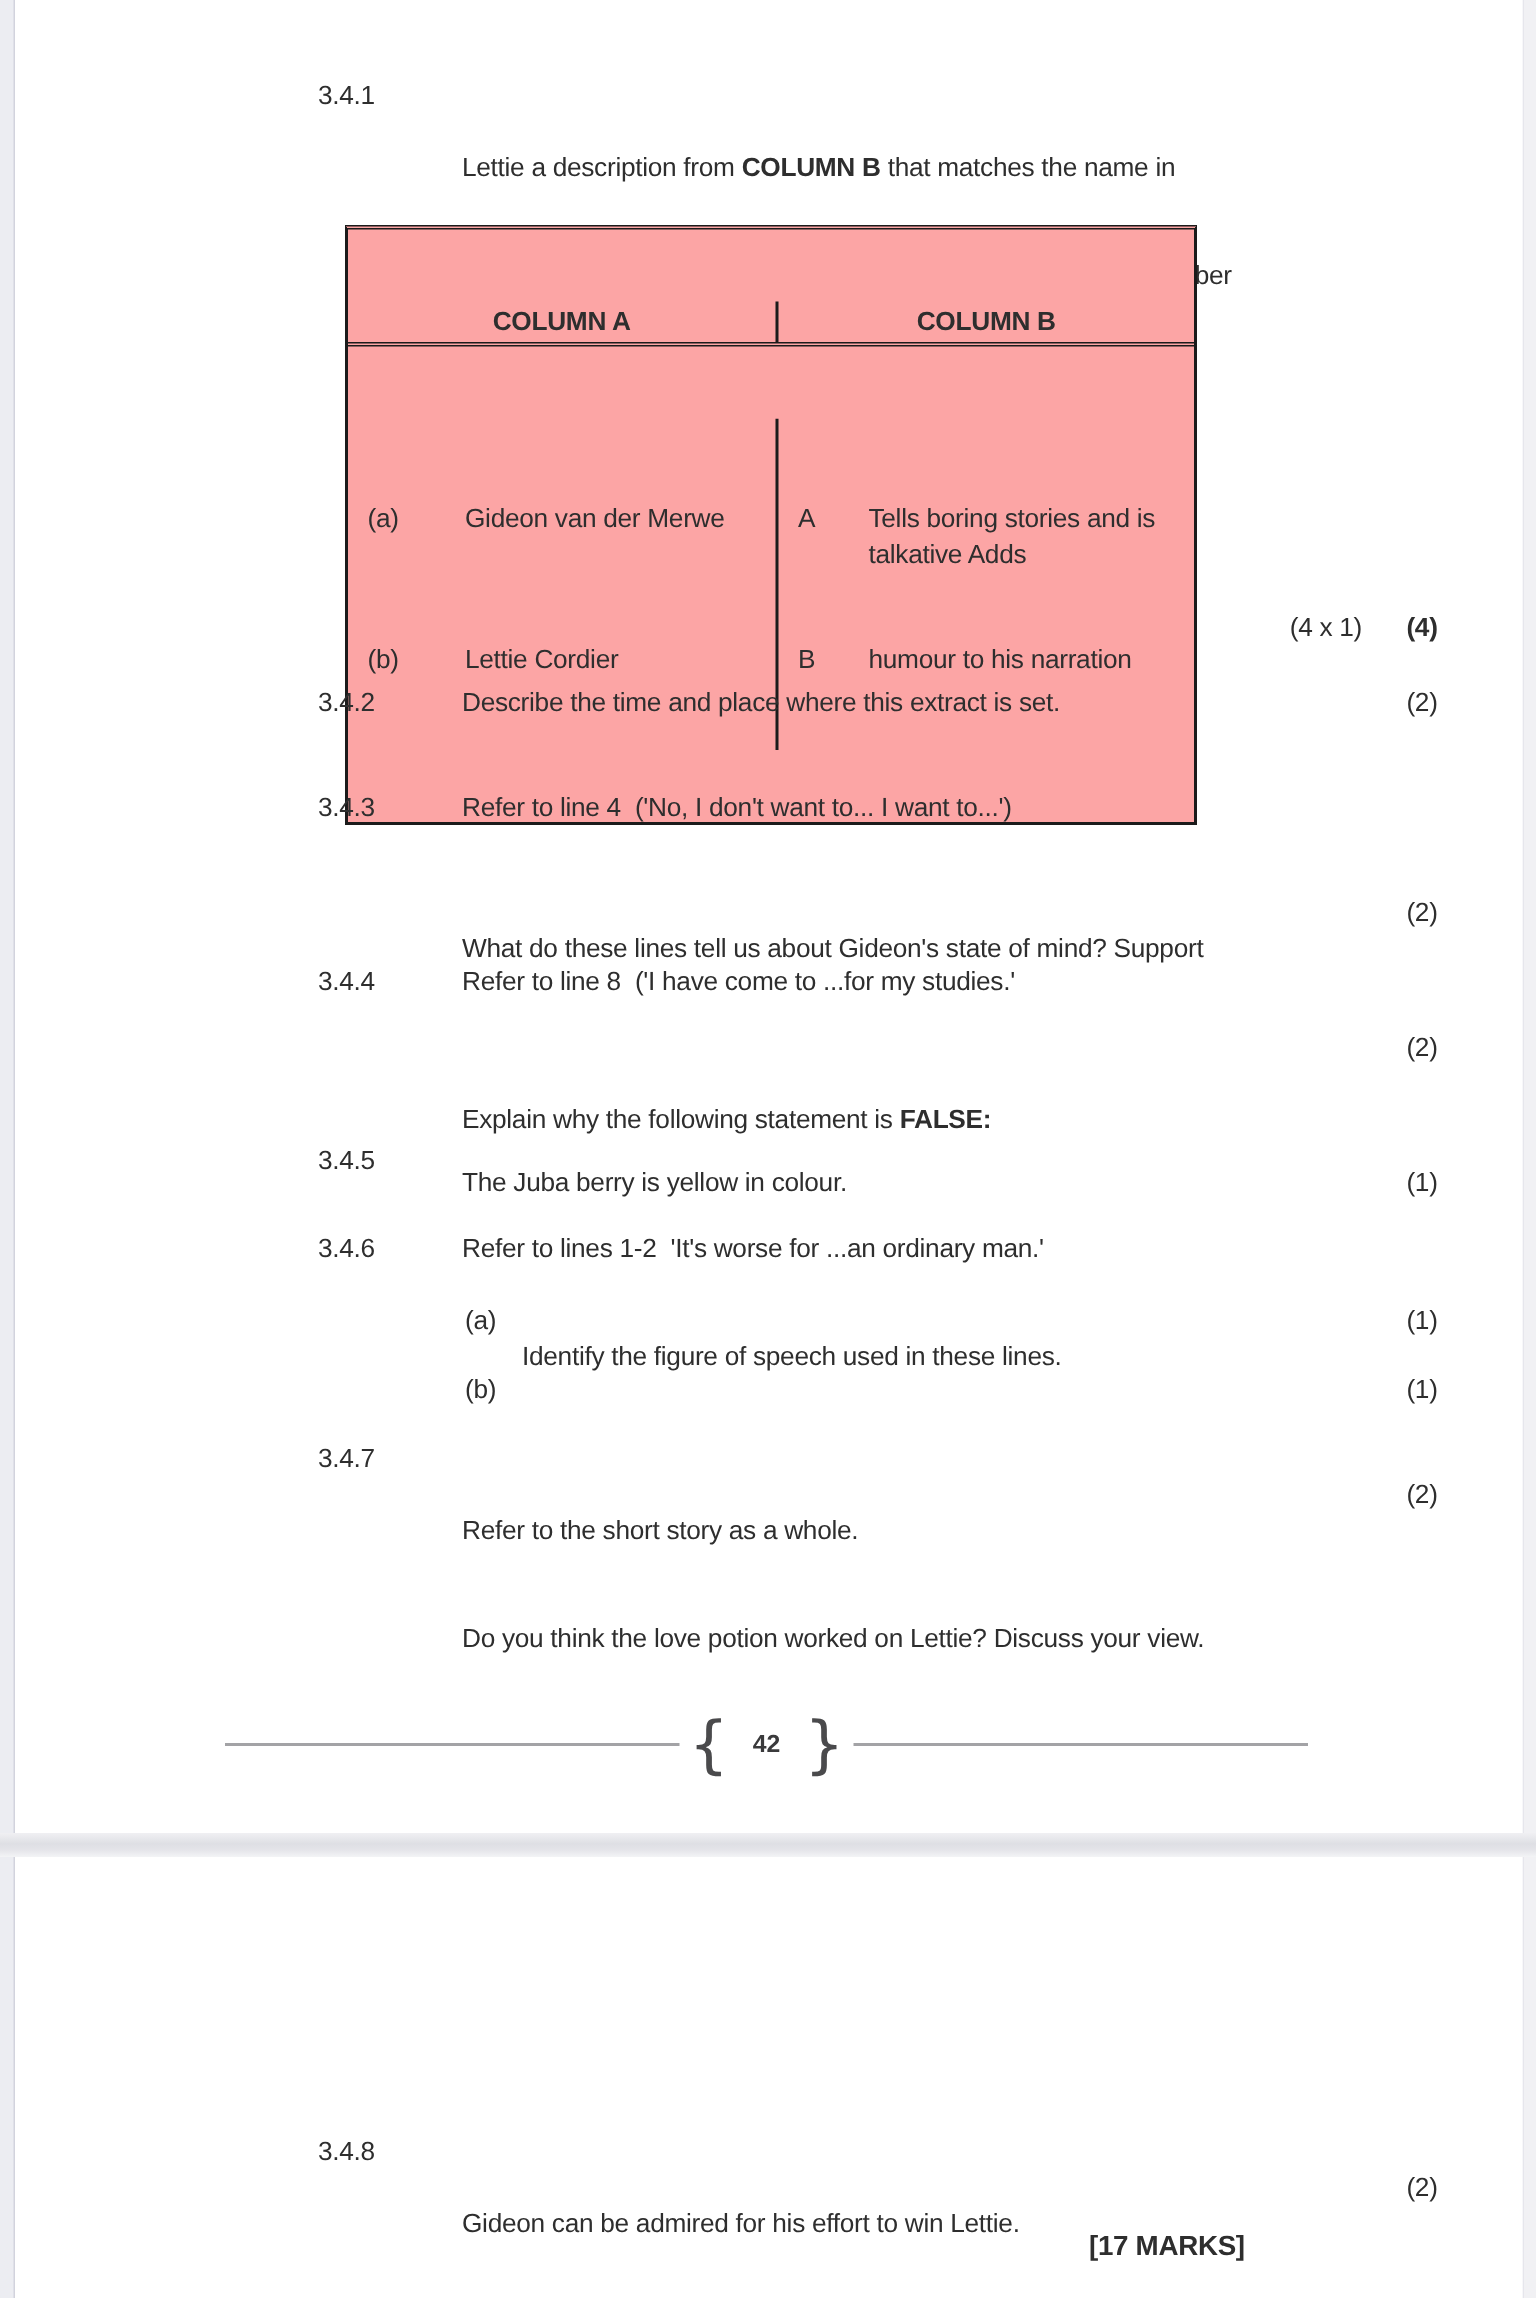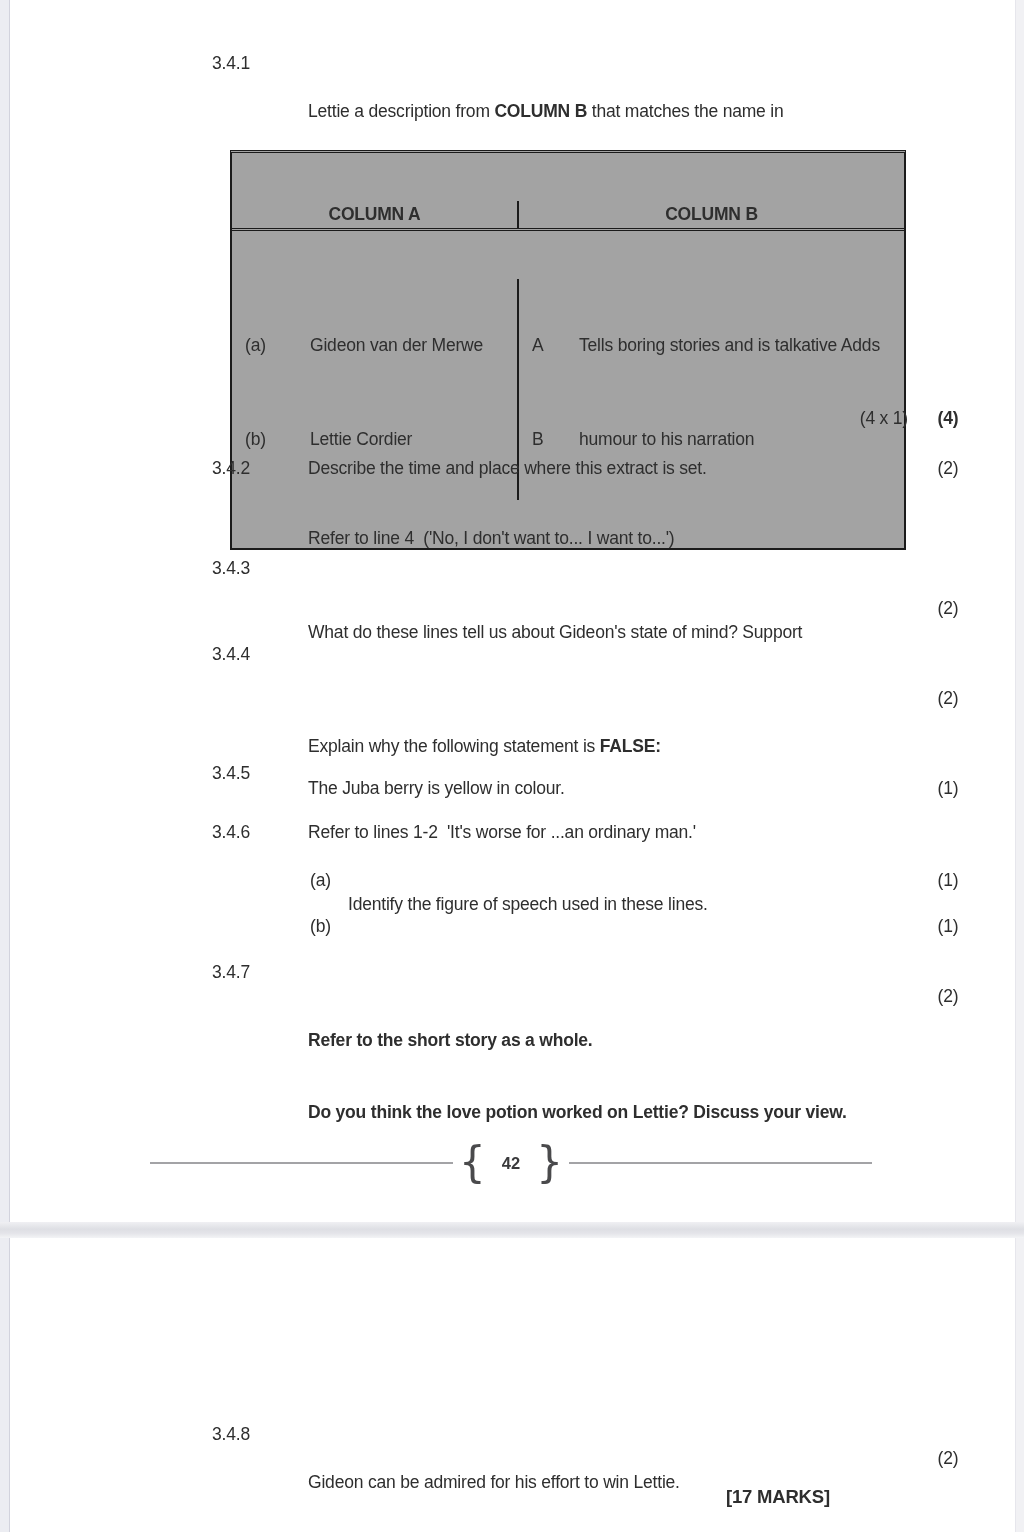--- a/index.html
+++ b/index.html
@@ -21,22 +21,22 @@
   .content{position:absolute;left:0;top:0;width:1024px;height:1532px;}
 
   .txt{font-size:17.5px;line-height:24px;letter-spacing:-0.2px;white-space:pre-wrap;}
   .qnum{position:absolute;left:212px;}
   .qtext{position:absolute;left:308px;width:590px;}
   .marks{position:absolute;left:926px;width:44px;text-align:center;}
   .tline{margin:0;}
   b{font-weight:bold;}
 
   
-  .match-table{position:absolute;left:230px;top:150px;width:676px;
-    border:2px solid #1b1b1b;border-top:3px double #1b1b1b;background:#a3a3a3;box-sizing:border-box;}
+  .match-table{position:absolute;left:230px;top:150px;width:568px;
+    border:2px solid #1b1b1b;border-top:3px double #1b1b1b;background:#fca5a5;box-sizing:border-box;}
   .t-header{display:flex;border-bottom:3px double #1b1b1b;font-weight:bold;}
   .th{padding:2px 0 3px;text-align:center;line-height:22px;}
   .th-a{width:287px;border-right:2px solid #1b1b1b;box-sizing:border-box;}
   .th-b{flex:1;}
   .t-body{display:flex;height:221px;overflow:hidden;}
   .tb-a{width:287px;border-right:2px solid #1b1b1b;box-sizing:border-box;padding-top:6px;}
   .tb-b{flex:1;padding-top:6px;}
   .trow{height:45.5px;display:flex;}
   .tcell-label{width:65px;padding-left:13px;box-sizing:content-box;}
   .tcell-letter{width:47px;padding-left:13px;}
@@ -111,45 +111,46 @@
         </div>
       </div>
     </div>
     <span class="txt calc-line">(4 x 1)</span>
     <span class="txt calc-marks">(4)</span>
 
     <span class="txt qnum" style="top:456px;">3.4.2</span>
     <span class="txt qtext" style="top:456px;">Describe the time and place where this extract is set.</span>
     <span class="txt marks" style="top:456px;">(2)</span>
 
-    <span class="txt qnum" style="top:556px;">3.4.3</span>
+    <span class="txt qnum" style="top:526px;">3.4.3</span>
     <span class="txt qtext" style="top:526px;">Refer to line 4  ('No, I don't want to... I want to...')</span>
     <div class="txt qtext" style="top:572px;">
       <p class="tline">What do these lines tell us about Gideon's state of mind? Support</p>
     </div>
     <span class="txt marks" style="top:596px;">(2)</span>
 
     <span class="txt qnum" style="top:642px;">3.4.4</span>
+    <span class="txt qtext" style="top:642px;">Refer to line 8  ('I have come to ...for my studies.'</span>
     <span class="txt marks" style="top:686px;">(2)</span>
 
     <span class="txt qnum" style="top:734px;margin-top:27px;">3.4.5</span>
     <span class="txt qtext" style="top:734px;"><span>Explain why the following statement is </span><b>FALSE:</b></span>
     <span class="txt qtext" style="top:776px;">The Juba berry is yellow in colour.</span>
     <span class="txt marks" style="top:776px;">(1)</span>
 
     <span class="txt qnum" style="top:820px;">3.4.6</span>
     <span class="txt qtext" style="top:820px;">Refer to lines 1-2  'It's worse for ...an ordinary man.'</span>
     <span class="txt sub-label" style="top:868px;">(a)</span>
     <span class="txt sub-text" style="top:868px;">Identify the figure of speech used in these lines.</span>
     <span class="txt marks" style="top:868px;">(1)</span>
     <span class="txt sub-label" style="top:914px;">(b)</span>
     <span class="txt marks" style="top:914px;">(1)</span>
 
     <span class="txt qnum" style="top:960px;">3.4.7</span>
-    <div class="txt qtext" style="top:980px;font-weight:bold;">
+    <div class="txt qtext" style="top:960px;">
       <p class="tline">Refer to the short story as a whole.</p>
       <p class="tline">Do you think the love potion worked on Lettie? Discuss your view.</p>
     </div>
     <span class="txt marks" style="top:984px;">(2)</span>
 
     <div class="page-footer">
       <div class="rule"></div>
       <span class="brace">{</span>
       <span class="page-num">42</span>
       <span class="brace">}</span>

